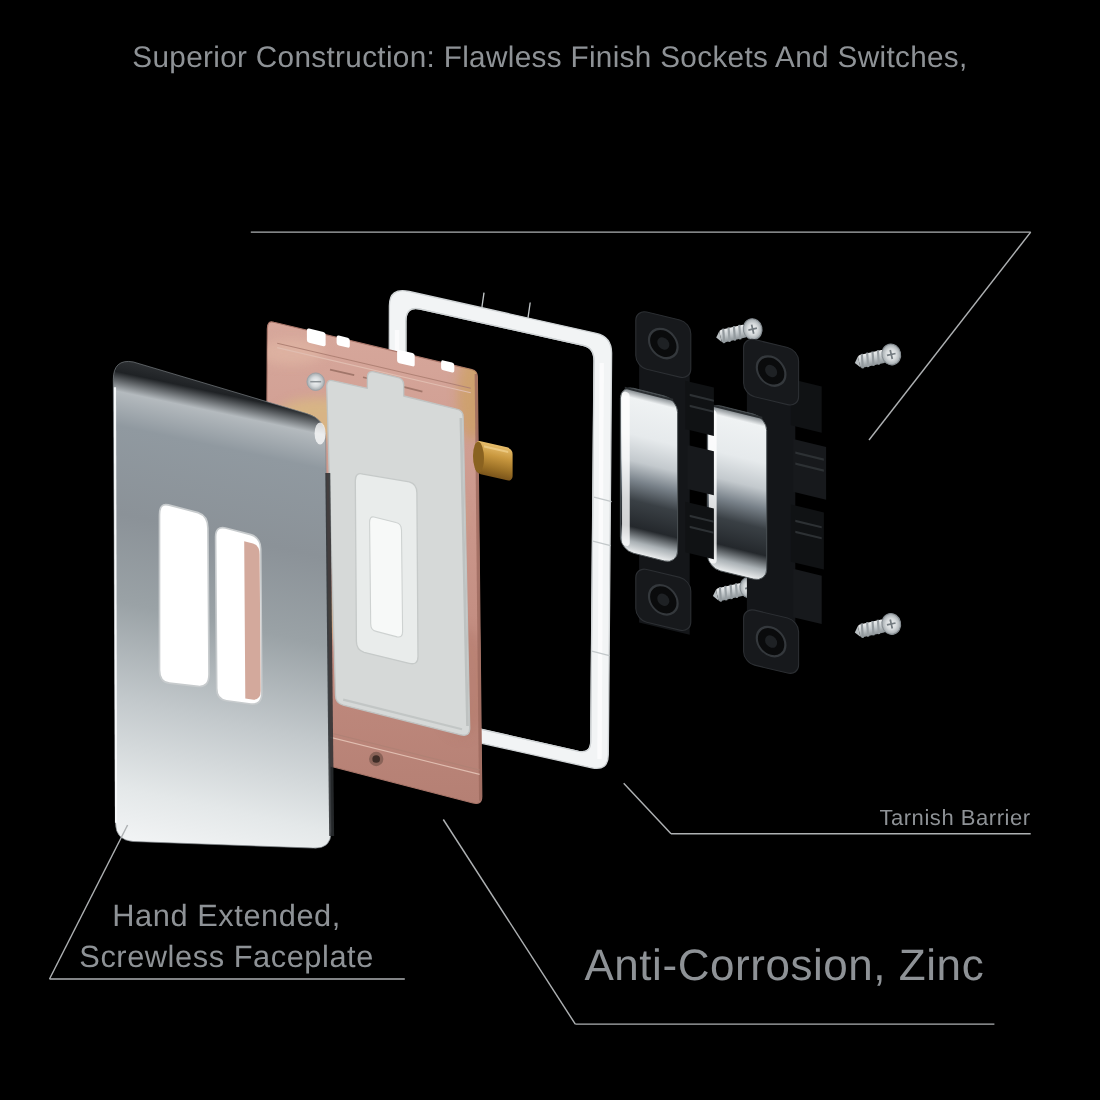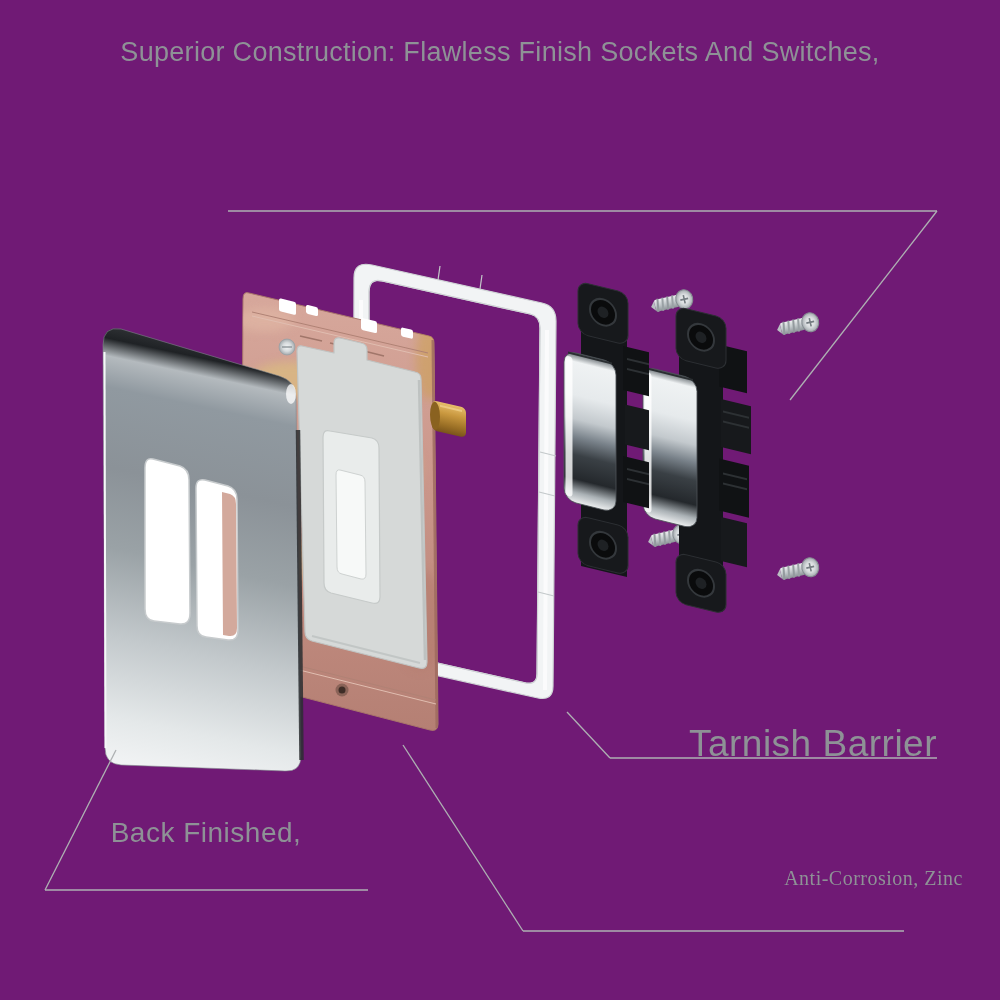--- a/index.html
+++ b/index.html
@@ -1,32 +1,32 @@
 <!DOCTYPE html>
 <html><head>
 <meta charset="utf-8">
 <style>
   html,body{margin:0;padding:0;background:#ffffff;}
   #stage{
-    position:relative;width:1000px;height:1000px;background:#701a75;overflow:hidden;
+    position:relative;width:1000px;height:1000px;background:#000000;overflow:hidden;
     font-family:"Liberation Sans","DejaVu Sans",sans-serif;
   }
   #art{position:absolute;left:0;top:0;width:1000px;height:1000px;}
   .label{
     position:absolute;color:#8e9296;letter-spacing:0.5px;
     font-weight:400;line-height:36px;white-space:nowrap;
   }
   .heading{
     left:0;top:34px;width:1000px;text-align:center;font-size:27px;line-height:36px;
     letter-spacing:0.3px;white-space:normal;
   }
   .lbl-replaceable{top:174px;right:33px;font-size:28px;text-align:right;}
-  .lbl-tarnish{top:726px;right:63px;font-size:37px;text-align:right;}
+  .lbl-tarnish{top:726px;right:63px;font-size:20px;text-align:right;}
   .lbl-hand{left:6px;top:814px;width:400px;text-align:center;font-size:28px;line-height:37px;white-space:normal;}
-  .lbl-anti{left:463px;top:860px;width:500px;text-align:right;font-size:20px;line-height:37px;white-space:normal;font-family:Liberation Serif, serif;}
+  .lbl-anti{left:463px;top:860px;width:500px;text-align:center;font-size:40px;line-height:37px;white-space:normal;}
 </style>
 </head>
 <body>
 
 <div id="stage">
 
   <svg id="art" viewBox="0 0 1000 1000">
     <defs>
       <linearGradient id="gChrome" gradientUnits="userSpaceOnUse" x1="245" y1="345" x2="155" y2="770">
         <stop offset="0" stop-color="#515659"></stop>
@@ -258,20 +258,21 @@
   </svg>
 
   <div class="label heading">
     <div>Superior Construction: Flawless Finish Sockets And Switches,</div>
   </div>
 
 
   <div class="label lbl-tarnish">Tarnish Barrier</div>
 
   <div class="label lbl-hand">
-    <div>Back Finished,</div>
+    <div>Hand Extended,</div>
+    <div>Screwless Faceplate</div>
   </div>
 
   <div class="label lbl-anti">
     <div>Anti-Corrosion, Zinc</div>
   </div>
 
 </div>
 
 </body></html>

